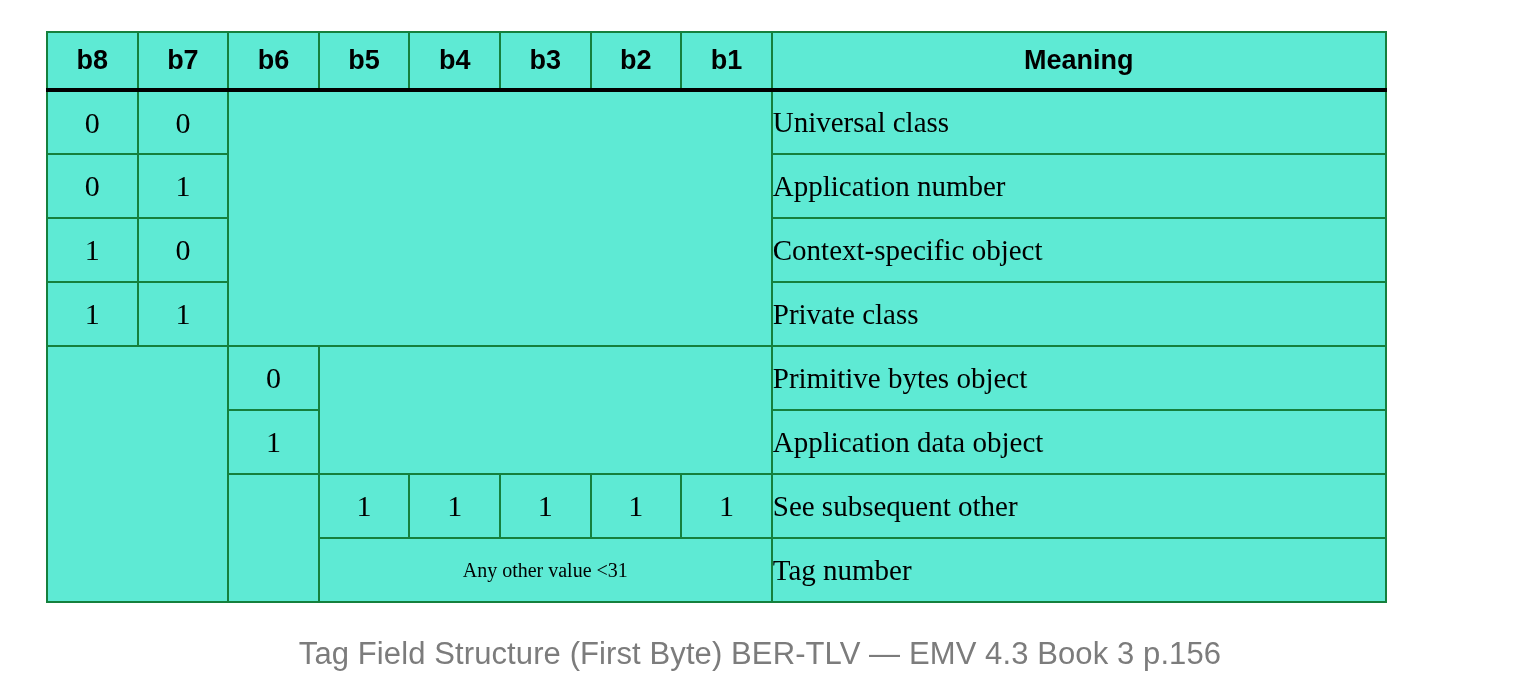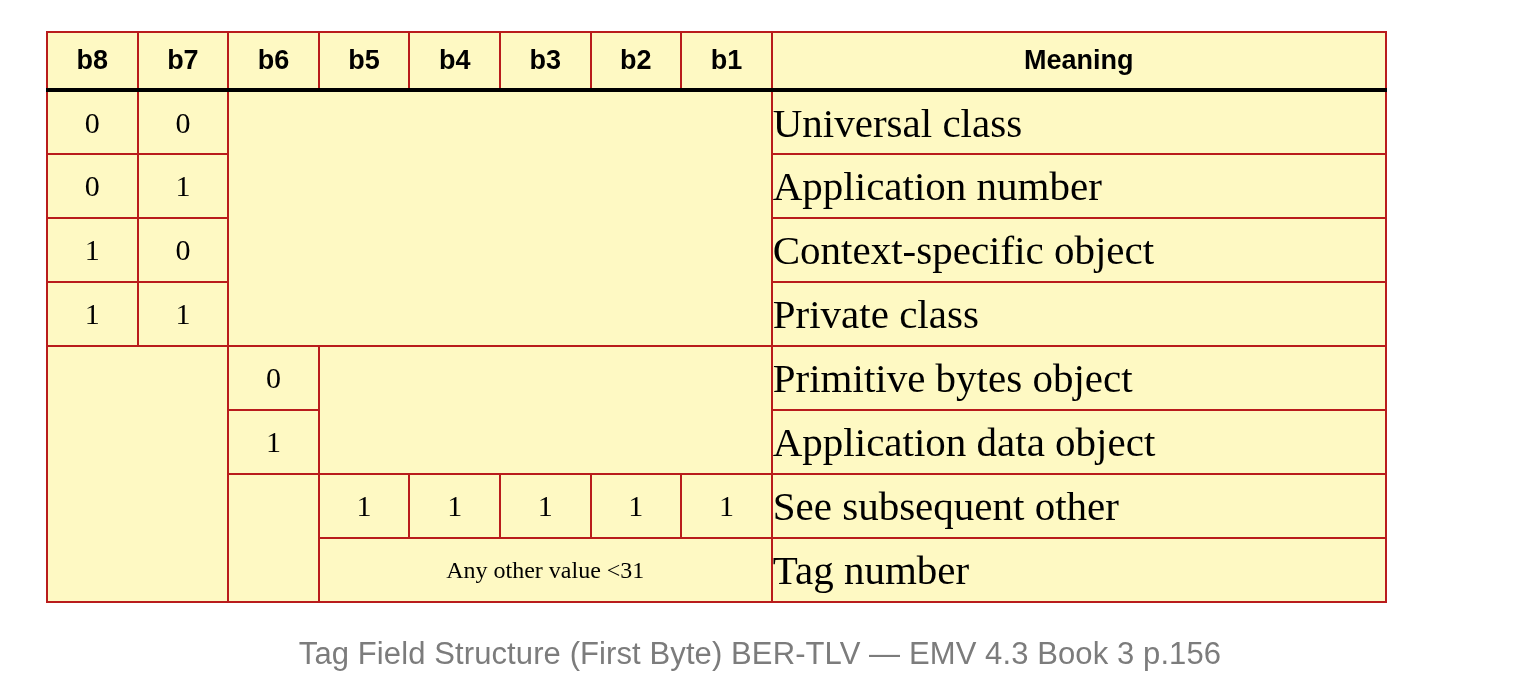--- a/index.html
+++ b/index.html
@@ -38,24 +38,24 @@
     width: 1339px;
     height: 572px;
     background: #ffffff;
   }
 
   table.tagtable col.bitcol { width: 90.6px; }
   table.tagtable col.meancol { width: 614px; }
 
   table.tagtable td,
   table.tagtable th {
-    border: 2px solid #b91c1c;
+    border: 2px solid #15803d;
     padding: 0;
     margin: 0;
-    background: #fef9c3;
+    background: #5eead4;
     box-sizing: border-box;
   }
 
   
   tr.header-row { height: 58px; }
   tr.header-row th {
     font-family: "Liberation Sans", sans-serif;
     font-weight: bold;
     font-size: 27px;
     color: #000000;
@@ -74,29 +74,29 @@
   td.bit {
     font-family: "Liberation Serif", serif;
     font-size: 30px;
     color: #000000;
     text-align: center;
     vertical-align: middle;
   }
 
   td.span-val {
     font-family: "Liberation Serif", serif;
-    font-size: 24px;
+    font-size: 20px;
     color: #000000;
     text-align: center;
     vertical-align: middle;
   }
 
   td.meaning {
     font-family: "Liberation Serif", serif;
-    font-size: 41px;
+    font-size: 29px;
     color: #000000;
     text-align: left;
     vertical-align: middle;
     padding-left: 16px;
   }
 
   
   td.shade {
     background: #c0c0c0;
     border: none;

